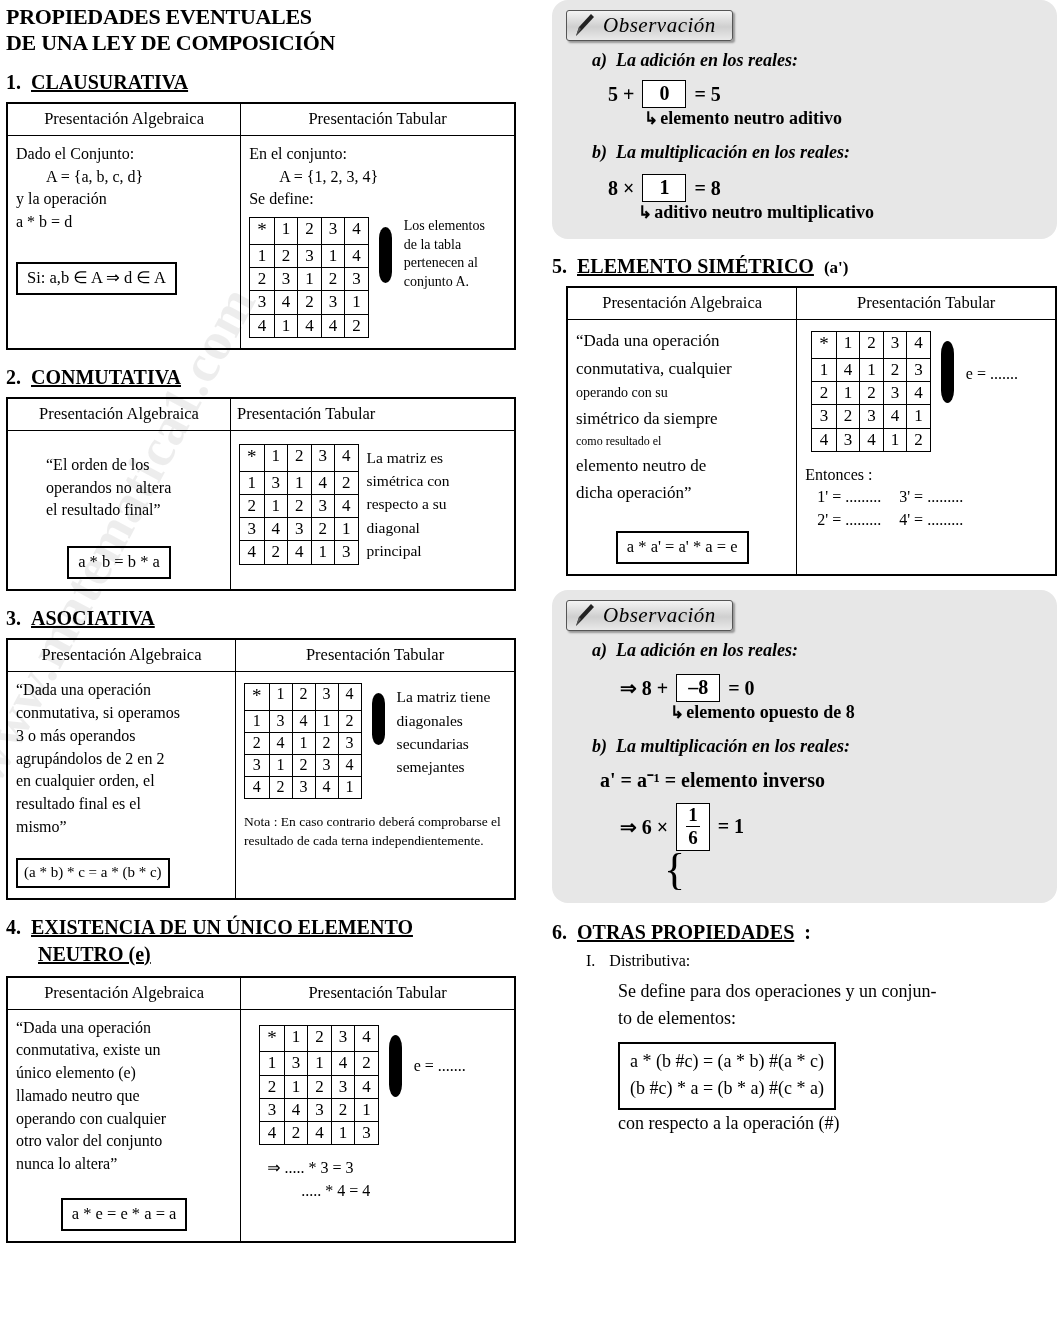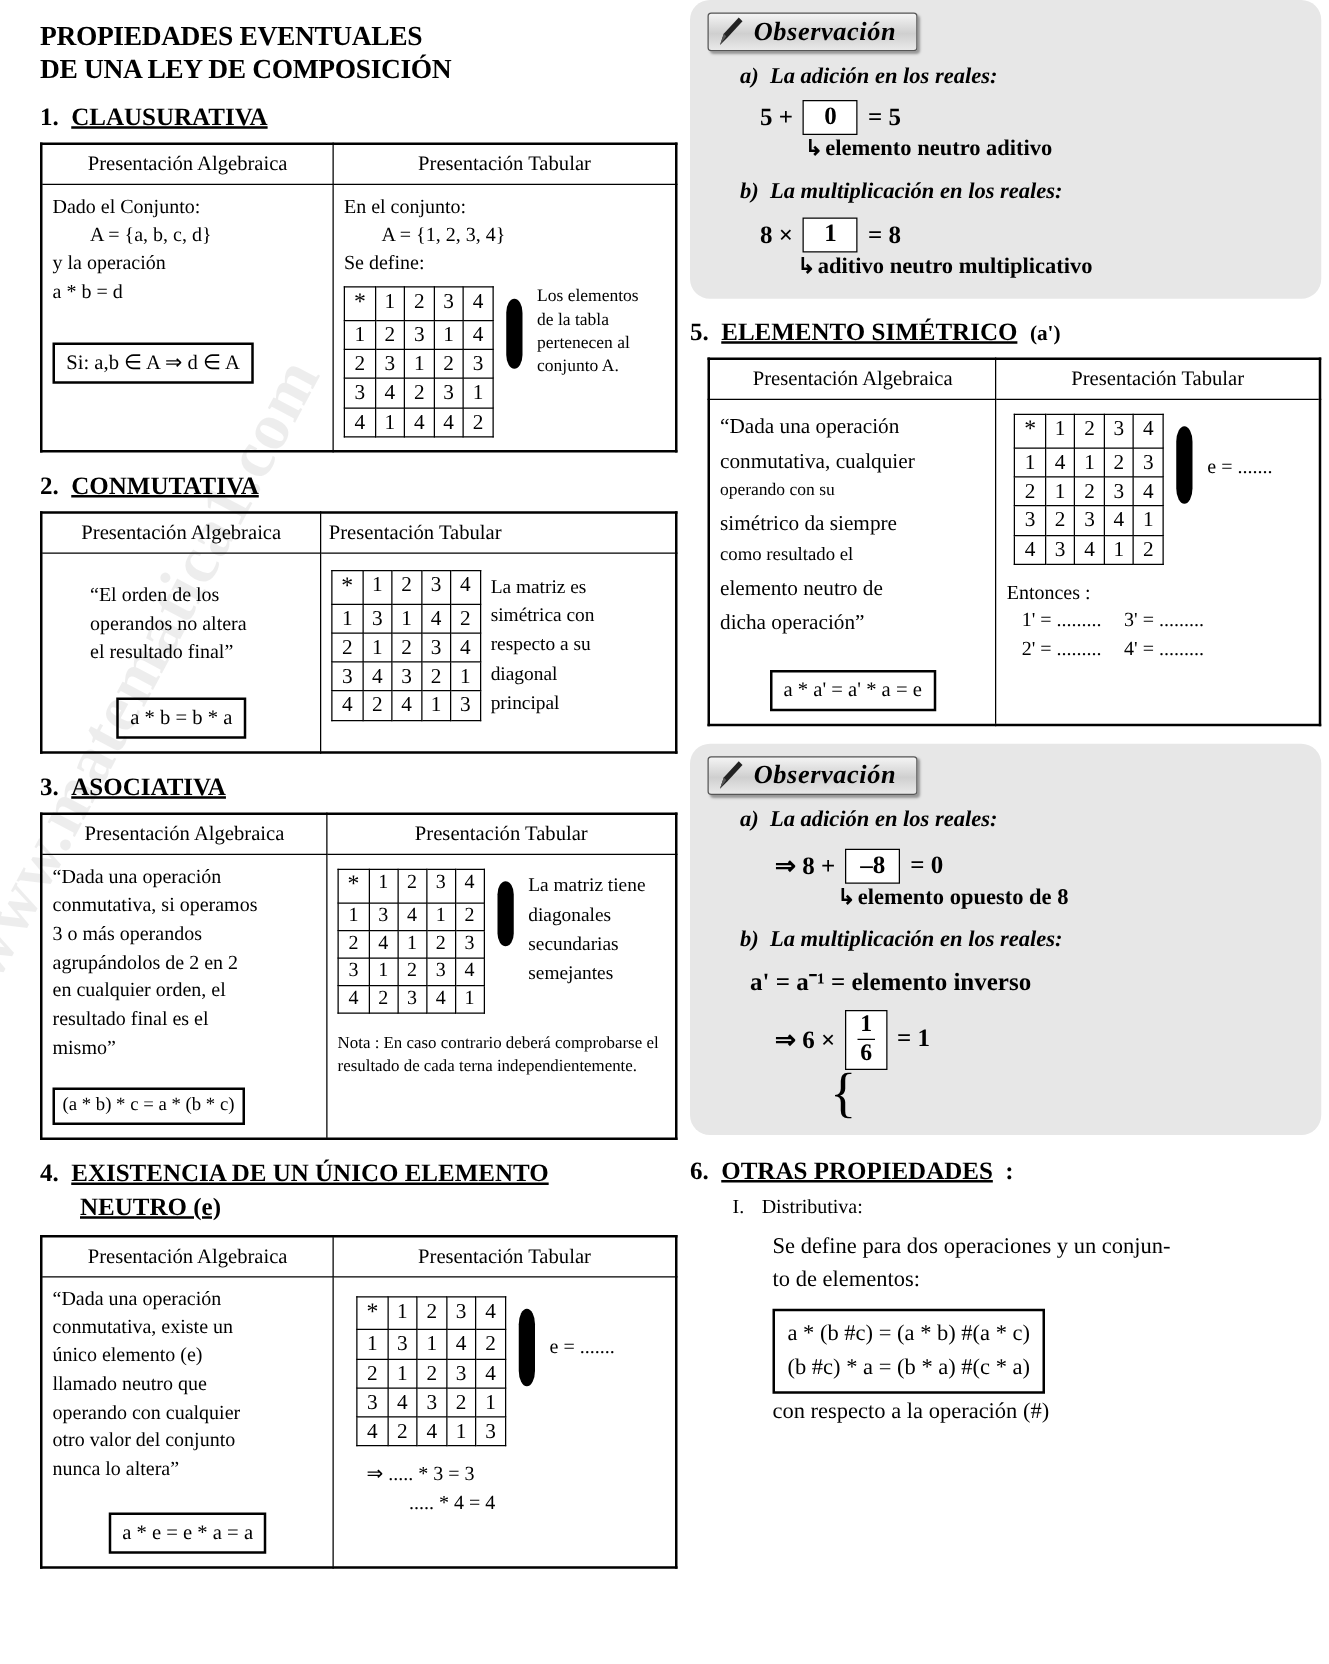--- a/index.html
+++ b/index.html
@@ -19,21 +19,21 @@
     transform-origin:center center;
     font-family:"Liberation Serif", serif;
     font-size:54px;
     font-weight:bold;
     color:rgba(0,0,0,0.07);
     white-space:nowrap;
     pointer-events:none;
     letter-spacing:1px;
   }
   .page{position:absolute;inset:0;}
-  .col-left{position:absolute;left:6px;top:16px;width:510px;margin-left:26px;}
+  .col-left{position:absolute;left:6px;top:4px;width:510px;}
   .col-right{position:absolute;left:552px;top:0;width:505px;}
 
   h1.title{
     font-size:22px;font-weight:bold;margin:0;line-height:1.16;
     letter-spacing:-0.3px;
   }
   .sec-head{
     display:flex;align-items:baseline;gap:10px;
     margin:16px 0 8px 0;
   }
@@ -104,21 +104,21 @@
   }
   .obs-badge .bicon{
     width:22px;height:26px;
     margin-right:8px;
     display:inline-block;
     position:relative;
   }
   .obs-badge .bicon svg{display:block;}
   .obs-badge .btxt{
     font-family:"Liberation Serif", serif;
-    font-style:italic;font-weight:bold;
+    font-style:italic;font-weight:normal;
     font-size:21px;
     letter-spacing:0.5px;
   }
   .obs-item{font-size:18px;line-height:1.5;}
   .obs-item .lbl{font-style:italic;font-weight:bold;}
   .obs-eq{font-size:20px;font-weight:bold;display:flex;align-items:center;gap:8px;}
   .sqbox{
     border:1.6px solid #000;
     min-width:28px;
     padding:1px 7px 2px 7px;
@@ -509,21 +509,21 @@
           <tr>
         <th style="width:47%">Presentación Algebraica</th>
         <th>Presentación Tabular</th>
       </tr>
       <tr>
         <td class="cellpad">
           <div class="mono-txt" style="font-size:17px;line-height:1.62">“Dada una operación</div>
           <div class="mono-txt" style="font-size:17px;line-height:1.62">conmutativa, cualquier</div>
           <div class="mono-txt" style="font-size:14px;line-height:1.62">operando con su</div>
           <div class="mono-txt" style="font-size:17px;line-height:1.62">simétrico da siempre</div>
-          <div class="mono-txt" style="font-size:15px;line-height:1.62">como resultado el</div>
+          <div class="mono-txt" style="font-size:12px;line-height:1.62">como resultado el</div>
           <div class="mono-txt" style="font-size:17px;line-height:1.62">elemento neutro de</div>
           <div class="mono-txt" style="font-size:17px;line-height:1.62">dicha operación”</div>
           <div class="center" style="margin-top:14px">
             <span class="formula-box">a * a' = a' * a = e</span>
           </div>
         </td>
         <td class="cellpad">
           <div class="flexrow" style="margin-top:4px;padding-left:6px">
             <table class="optable">
               <tbody>

